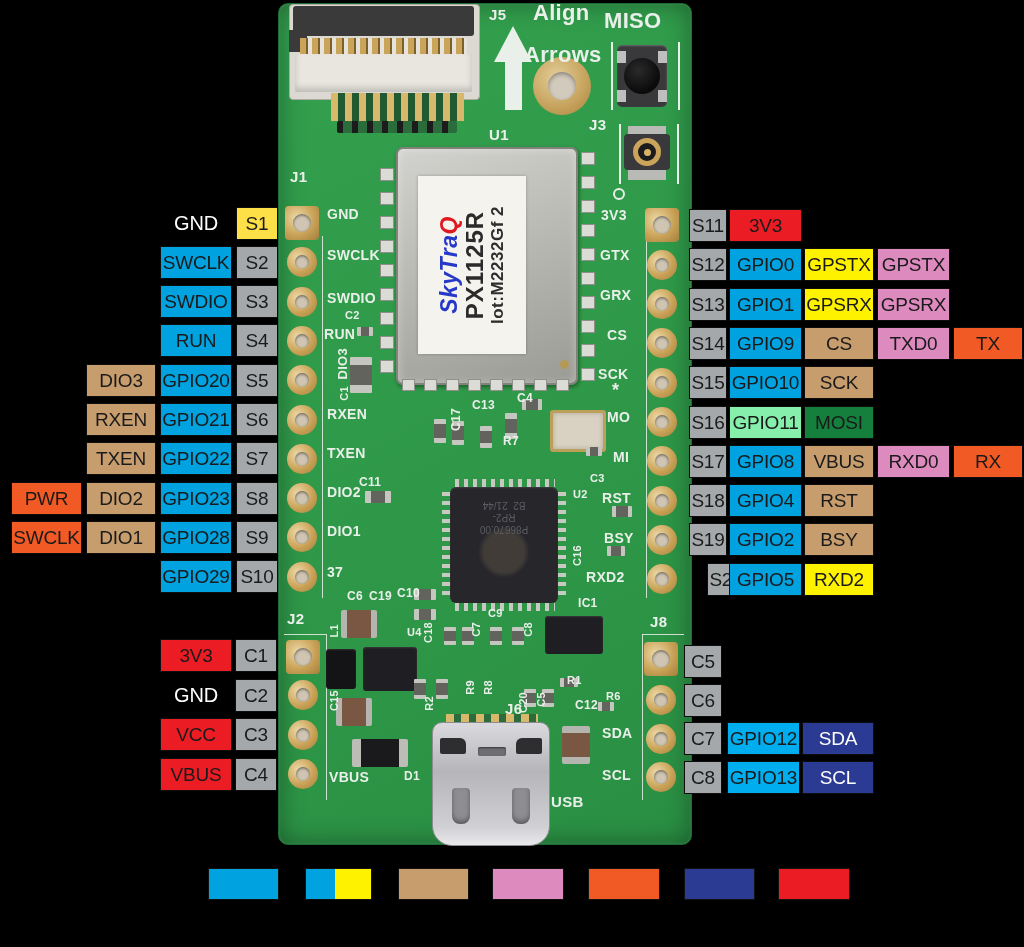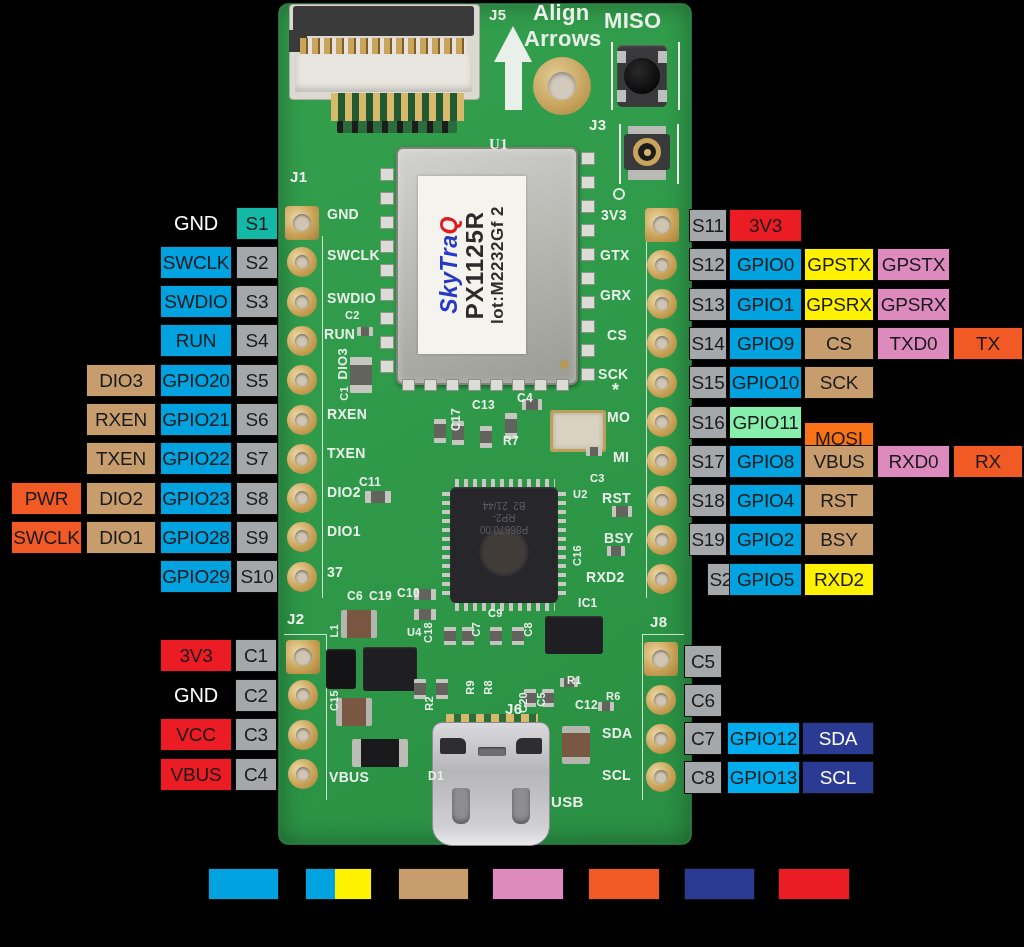--- a/index.html
+++ b/index.html
@@ -219,23 +219,23 @@
       <div class="passive-h" style="left: 612px; top: 506px; width: 20px; height: 11px;"></div>
       <div class="passive-h" style="left: 607px; top: 546px; width: 18px; height: 10px;"></div>
       <div class="passive-h" style="left: 586px; top: 447px; width: 16px; height: 9px;"></div>
       <div class="brown-h" style="left: 341px; top: 610px; width: 36px; height: 28px;"></div>
       <div class="brown-h" style="left: 336px; top: 698px; width: 36px; height: 28px;"></div>
       <div class="brown-v" style="left: 562px; top: 726px; width: 28px; height: 38px;"></div>
     </div>
   <div id="silks">
       <div class="silk" style="left: 489px; top: 7px; font-size: 15px;">J5</div>
       <div class="silk" style="left: 533px; top: 2px; font-size: 22px;">Align</div>
-      <div class="silk" style="left: 524px; top: 28px; font-size: 22px;">Arrows</div>
+      <div class="silk" style="left: 524px; top: 44px; font-size: 22px;">Arrows</div>
       <div class="silk" style="left: 604px; top: 10px; font-size: 22px;">MISO</div>
-      <div class="silk" style="left: 489px; top: 137px; font-size: 15px; font-family: Liberation Serif, serif;">U1</div>
+      <div class="silk" style="left: 489px; top: 127px; font-size: 15px;">U1</div>
       <div class="silk" style="left: 589px; top: 117px; font-size: 15px;">J3</div>
       <div class="silk" style="left: 290px; top: 169px; font-size: 15px;">J1</div>
       <div class="silk" style="left: 327px; top: 207px; font-size: 14px;">GND</div>
       <div class="silk" style="left: 327px; top: 248px; font-size: 14px;">SWCLK</div>
       <div class="silk" style="left: 327px; top: 291px; font-size: 14px;">SWDIO</div>
       <div class="silk" style="left: 324px; top: 327px; font-size: 14px;">RUN</div>
       <div class="silk" style="left: 345px; top: 310px; font-size: 11px;">C2</div>
       <div class="silk v" style="left: 336px; top: 348px; font-size: 13px;">DIO3</div>
       <div class="silk v" style="left: 339px; top: 386px; font-size: 11px;">C1</div>
       <div class="silk" style="left: 327px; top: 407px; font-size: 14px;">RXEN</div>
@@ -281,24 +281,24 @@
       <div class="silk" style="left: 606px; top: 691px; font-size: 11px;">R6</div>
       <div class="silk" style="left: 575px; top: 699px; font-size: 12px;">C12</div>
       <div class="silk" style="left: 578px; top: 597px; font-size: 12px;">IC1</div>
       <div class="silk" style="left: 287px; top: 611px; font-size: 15px;">J2</div>
       <div class="silk" style="left: 650px; top: 614px; font-size: 15px;">J8</div>
       <div class="silk" style="left: 505px; top: 701px; font-size: 15px;">J6</div>
       <div class="silk" style="left: 551px; top: 794px; font-size: 15px;">USB</div>
       <div class="silk" style="left: 602px; top: 726px; font-size: 14px;">SDA</div>
       <div class="silk" style="left: 602px; top: 768px; font-size: 14px;">SCL</div>
       <div class="silk" style="left: 329px; top: 770px; font-size: 14px;">VBUS</div>
-      <div class="silk" style="left: 428px; top: 770px; font-size: 12px;">D1</div>
+      <div class="silk" style="left: 404px; top: 770px; font-size: 12px;">D1</div>
     </div>
   <div id="pins">
-      <div class="pinbox" style="left: 236px; top: 207px; width: 42px; background: #14b8a6;">S1</div>
+      <div class="pinbox" style="left: 236px; top: 207px; width: 42px; background: #fde047;">S1</div>
       <div class="pinbox plain" style="left: 160px; top: 207px; width: 72px; background: transparent;">GND</div>
       <div class="pinbox" style="left: 236px; top: 246px; width: 42px; background: rgb(165, 168, 171);">S2</div>
       <div class="pinbox blue" style="left: 160px; top: 246px; width: 72px; background: rgb(0, 162, 224);">SWCLK</div>
       <div class="pinbox" style="left: 236px; top: 285px; width: 42px; background: rgb(165, 168, 171);">S3</div>
       <div class="pinbox blue" style="left: 160px; top: 285px; width: 72px; background: rgb(0, 162, 224);">SWDIO</div>
       <div class="pinbox" style="left: 236px; top: 324px; width: 42px; background: rgb(165, 168, 171);">S4</div>
       <div class="pinbox blue" style="left: 160px; top: 324px; width: 72px; background: rgb(0, 162, 224);">RUN</div>
       <div class="pinbox" style="left: 236px; top: 364px; width: 42px; background: rgb(165, 168, 171);">S5</div>
       <div class="pinbox blue" style="left: 160px; top: 364px; width: 72px; background: rgb(0, 162, 224);">GPIO20</div>
       <div class="pinbox tan" style="left: 86px; top: 364px; width: 70px; background: rgb(199, 157, 110);">DIO3</div>
@@ -331,21 +331,21 @@
       <div class="pinbox" style="left: 689px; top: 327px; width: 38px; background: rgb(165, 168, 171);">S14</div>
       <div class="pinbox blue" style="left: 729px; top: 327px; width: 73px; background: rgb(0, 162, 224);">GPIO9</div>
       <div class="pinbox tan" style="left: 804px; top: 327px; width: 70px; background: rgb(199, 157, 110);">CS</div>
       <div class="pinbox pink" style="left: 877px; top: 327px; width: 73px; background: rgb(221, 138, 191);">TXD0</div>
       <div class="pinbox orange" style="left: 953px; top: 327px; width: 70px; background: rgb(241, 90, 36);">TX</div>
       <div class="pinbox" style="left: 689px; top: 366px; width: 38px; background: rgb(165, 168, 171);">S15</div>
       <div class="pinbox blue" style="left: 729px; top: 366px; width: 73px; background: rgb(0, 162, 224);">GPIO10</div>
       <div class="pinbox tan" style="left: 804px; top: 366px; width: 70px; background: rgb(199, 157, 110);">SCK</div>
       <div class="pinbox" style="left: 689px; top: 406px; width: 38px; background: rgb(165, 168, 171);">S16</div>
       <div class="pinbox blue" style="left: 729px; top: 406px; width: 73px; background: #86efac;">GPIO11</div>
-      <div class="pinbox tan" style="left: 804px; top: 406px; width: 70px; background: #f97316; margin-top: 16px;">MOSI</div>
+      <div class="pinbox tan" style="left: 804px; top: 406px; width: 70px; background: #15803d;">MOSI</div>
       <div class="pinbox" style="left: 689px; top: 445px; width: 38px; background: rgb(165, 168, 171);">S17</div>
       <div class="pinbox blue" style="left: 729px; top: 445px; width: 73px; background: rgb(0, 162, 224);">GPIO8</div>
       <div class="pinbox tan" style="left: 804px; top: 445px; width: 70px; background: rgb(199, 157, 110);">VBUS</div>
       <div class="pinbox pink" style="left: 877px; top: 445px; width: 73px; background: rgb(221, 138, 191);">RXD0</div>
       <div class="pinbox orange" style="left: 953px; top: 445px; width: 70px; background: rgb(241, 90, 36);">RX</div>
       <div class="pinbox" style="left: 689px; top: 484px; width: 38px; background: rgb(165, 168, 171);">S18</div>
       <div class="pinbox blue" style="left: 729px; top: 484px; width: 73px; background: rgb(0, 162, 224);">GPIO4</div>
       <div class="pinbox tan" style="left: 804px; top: 484px; width: 70px; background: rgb(199, 157, 110);">RST</div>
       <div class="pinbox" style="left: 689px; top: 523px; width: 38px; background: rgb(165, 168, 171);">S19</div>
       <div class="pinbox blue" style="left: 729px; top: 523px; width: 73px; background: rgb(0, 162, 224);">GPIO2</div>

